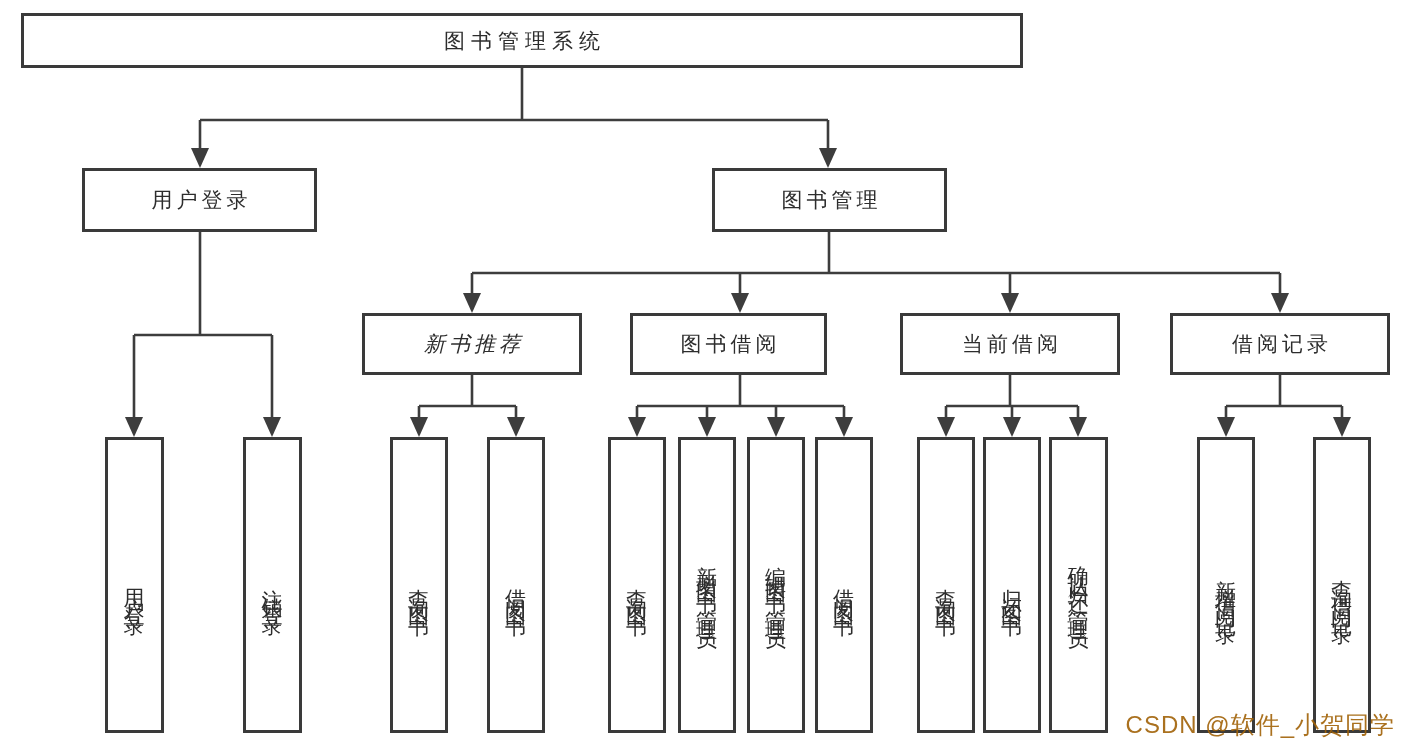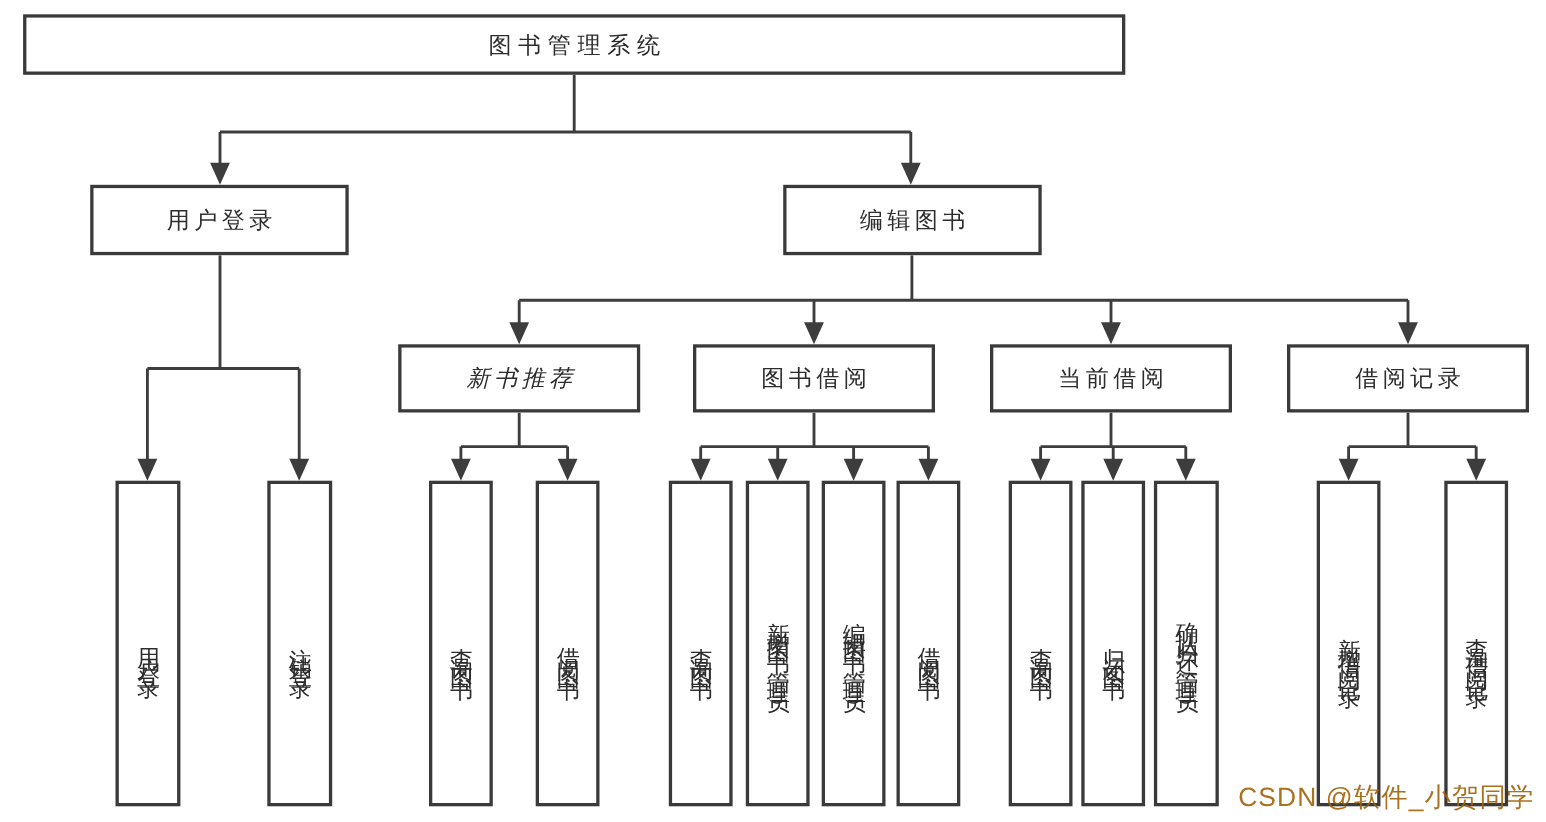--- a/index.html
+++ b/index.html
@@ -116,27 +116,27 @@
   </svg>
 
   <div class="node hbox root" style="left:21px; top:13px; width:1002px; height:55px;">
     <span>图书管理系统</span>
   </div>
 
   <div class="node hbox" style="left:82px; top:168px; width:235px; height:64px;">
     <span>用户登录</span>
   </div>
   <div class="node hbox" style="left:712px; top:168px; width:235px; height:64px;">
-    <span>编辑图书</span>
+    <span>图书管理</span>
   </div>
 
   <div class="node hbox" style="left:362px; top:313px; width:220px; height:62px;font-style:italic;">
     <span>新书推荐</span>
   </div>
-  <div class="node hbox" style="left:630px; top:313px; width:220px; height:62px;">
+  <div class="node hbox" style="left:630px; top:313px; width:197px; height:62px;">
     <span>图书借阅</span>
   </div>
   <div class="node hbox" style="left:900px; top:313px; width:220px; height:62px;">
     <span>当前借阅</span>
   </div>
   <div class="node hbox" style="left:1170px; top:313px; width:220px; height:62px;">
     <span>借阅记录</span>
   </div>
 
   <div class="node vbox" style="left:105px; top:437px; width:59px; height:296px;">

